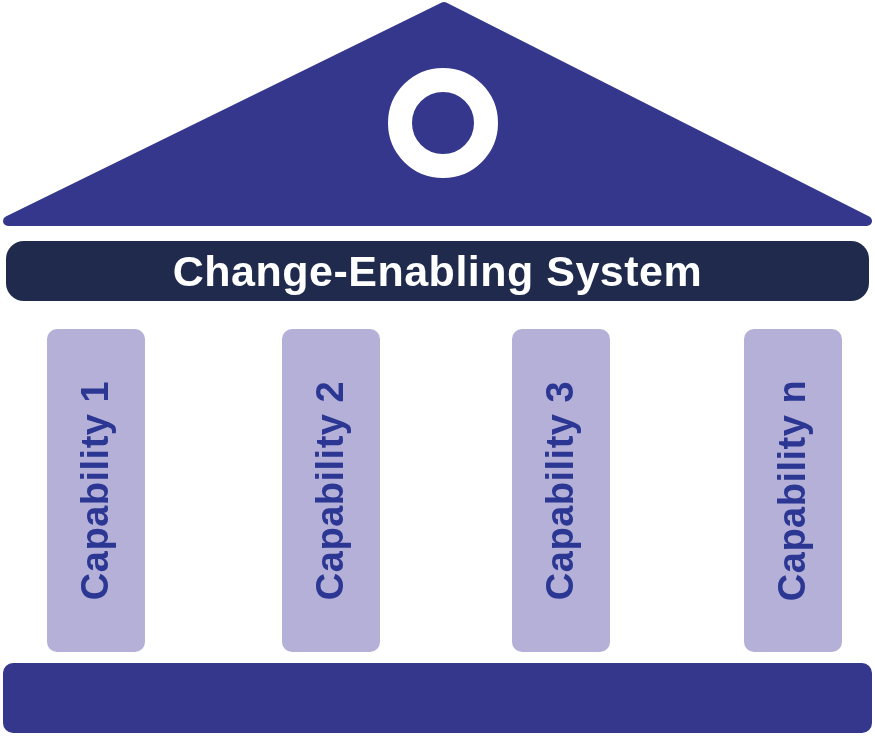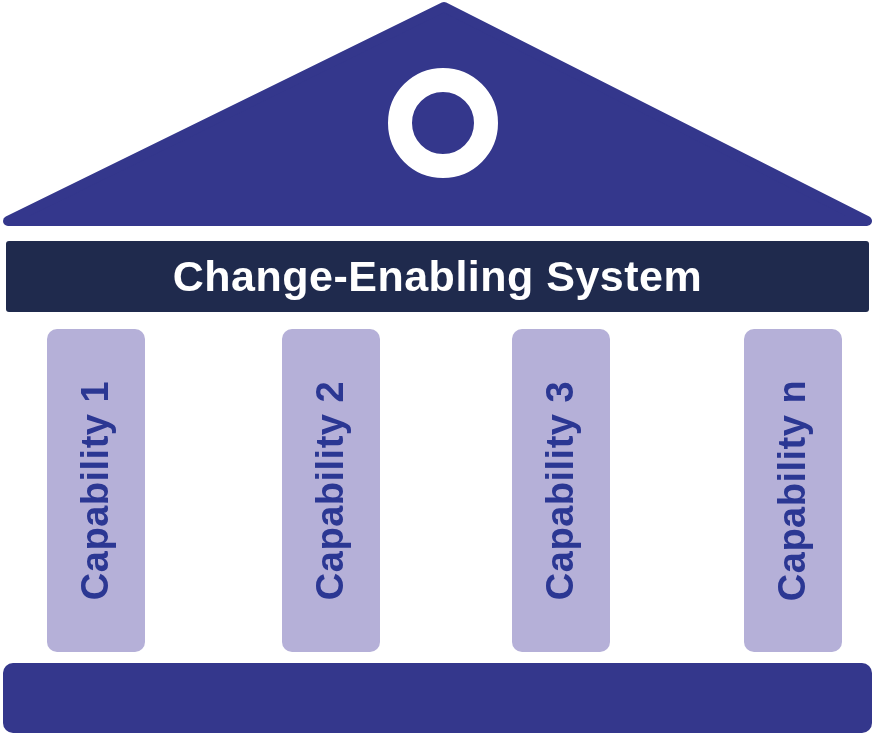--- a/index.html
+++ b/index.html
@@ -19,23 +19,23 @@
     position: absolute;
     left: 0;
     top: 0;
     display: block;
   }
   .banner {
     position: absolute;
     left: 6px;
     top: 241px;
     width: 863px;
-    height: 71px;
+    height: 60px;
     background: #1F2A4D;
-    border-radius: 3px;
+    border-radius: 18px;
     display: flex;
     align-items: center;
     justify-content: center;
   }
   .banner-title {
     color: #FFFFFF;
     font-size: 43px;
     font-weight: 700;
     letter-spacing: 0.5px;
     white-space: nowrap;

